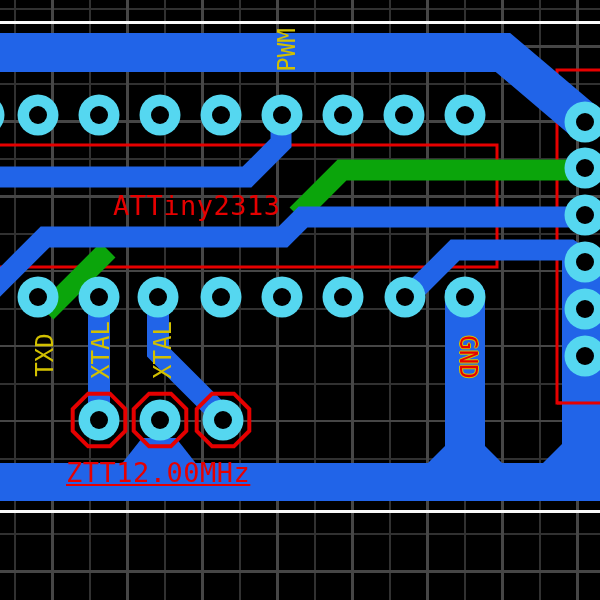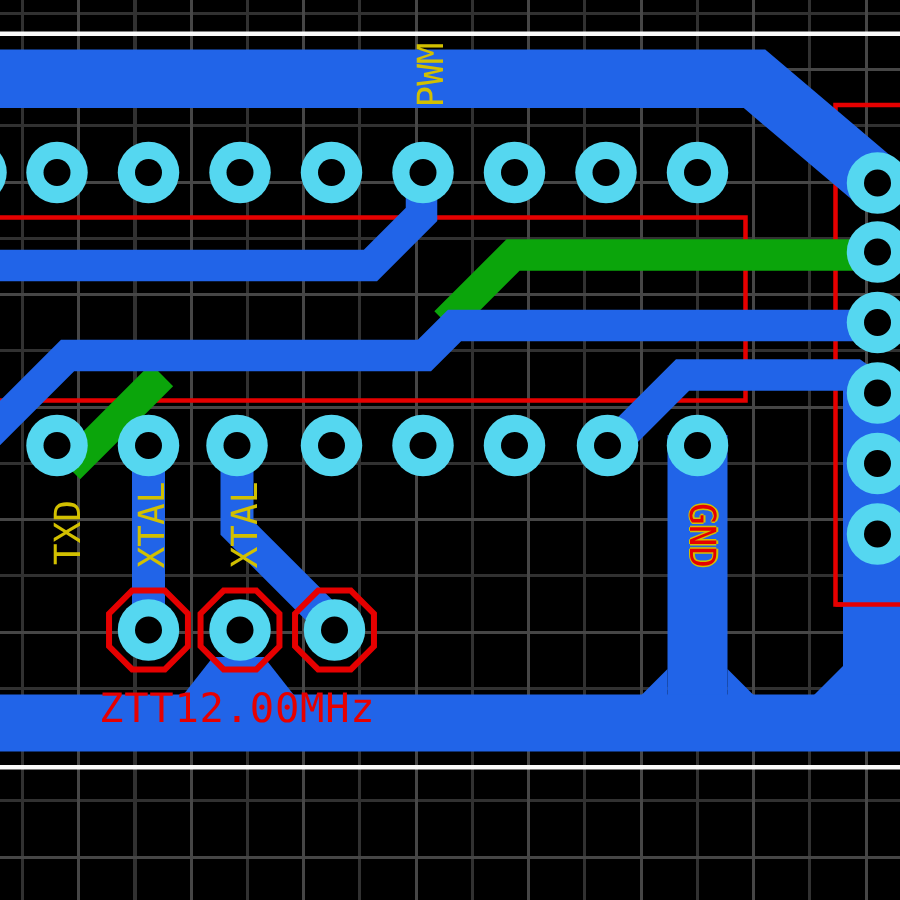--- a/index.html
+++ b/index.html
@@ -114,21 +114,22 @@
       <polygon class="octa" points="170.9,393.7 186.3,409.1 186.3,430.9 170.9,446.3 149.1,446.3 133.7,430.9 133.7,409.1 149.1,393.7"></polygon>
       <polygon class="octa" points="233.9,393.7 249.3,409.1 249.3,430.9 233.9,446.3 212.1,446.3 196.7,430.9 196.7,409.1 212.1,393.7"></polygon>
     </g>
 
     <path class="redline" d="M 557 403 H 620"></path>
 
     <line class="whiteline" x1="0" y1="22.5" x2="600" y2="22.5"></line>
     <line class="whiteline" x1="0" y1="511.5" x2="600" y2="511.5"></line>
   </svg>
 
-  <div class="lbl red-lbl" style="left:66px;top:459px;">ZTT12.00MHz</div>
+  <div class="lbl red-lbl" style="left:113px;top:192px;">ATTiny2313</div>
+  <div class="lbl red-lbl" style="left:66px;top:459px;text-decoration:underline;">ZTT12.00MHz</div>
 
   <div class="lbl v-lbl" style="left:287px;top:50px;">PWM</div>
   <div class="lbl v-lbl" style="left:45px;top:355px;">TXD</div>
   <div class="lbl v-lbl" style="left:101px;top:350px;">XTAL</div>
   <div class="lbl v-lbl" style="left:163px;top:350px;">XTAL</div>
 
   <div class="lbl gnd-wrap" style="left:468px;top:357px;position:absolute;">
     <span class="gnd-base">GND</span>
     <span class="gnd-top">GND</span>
   </div>

